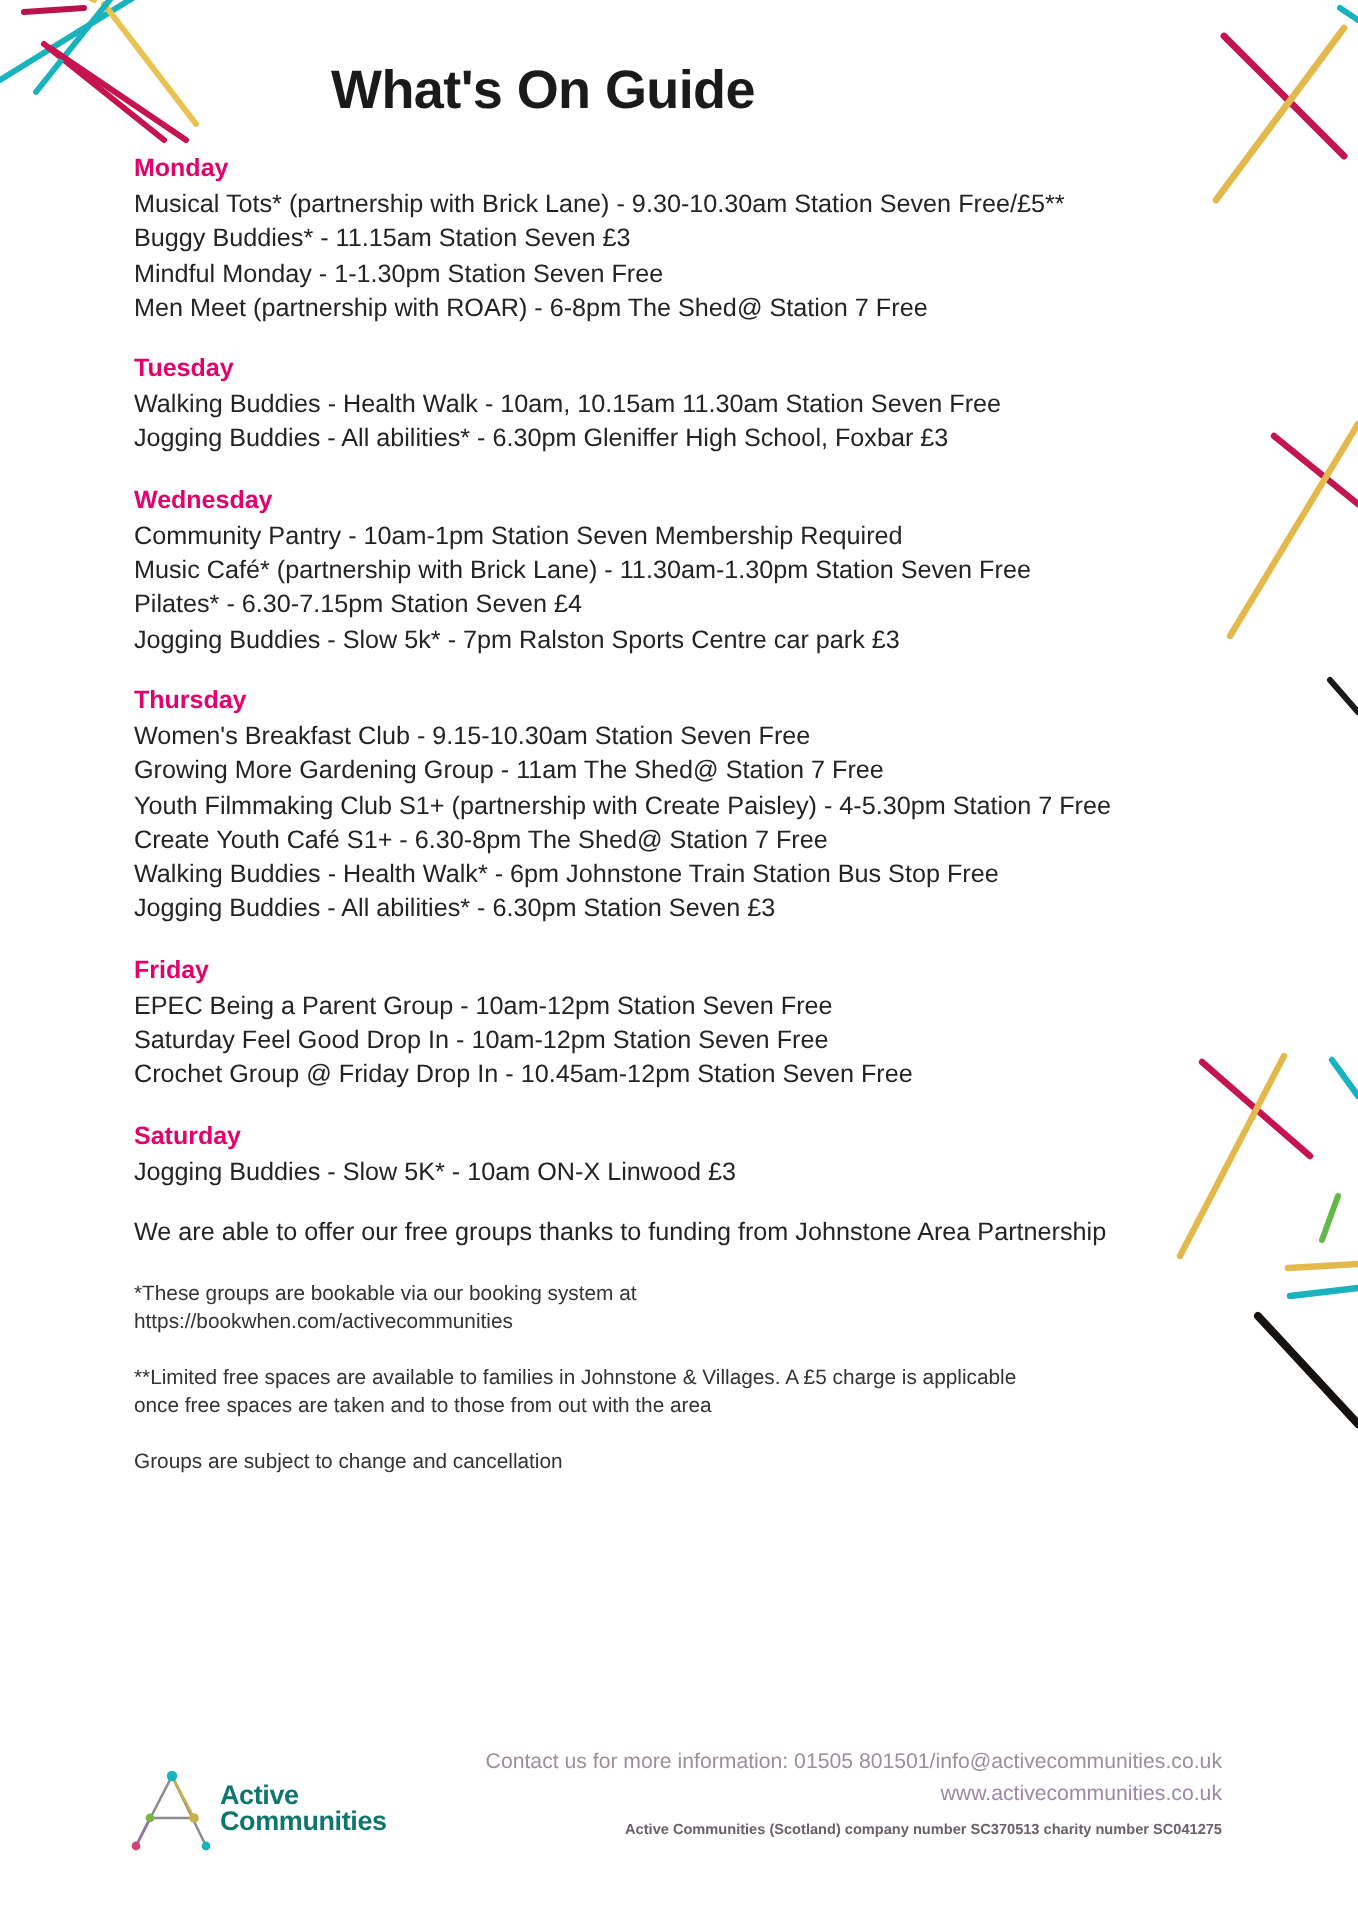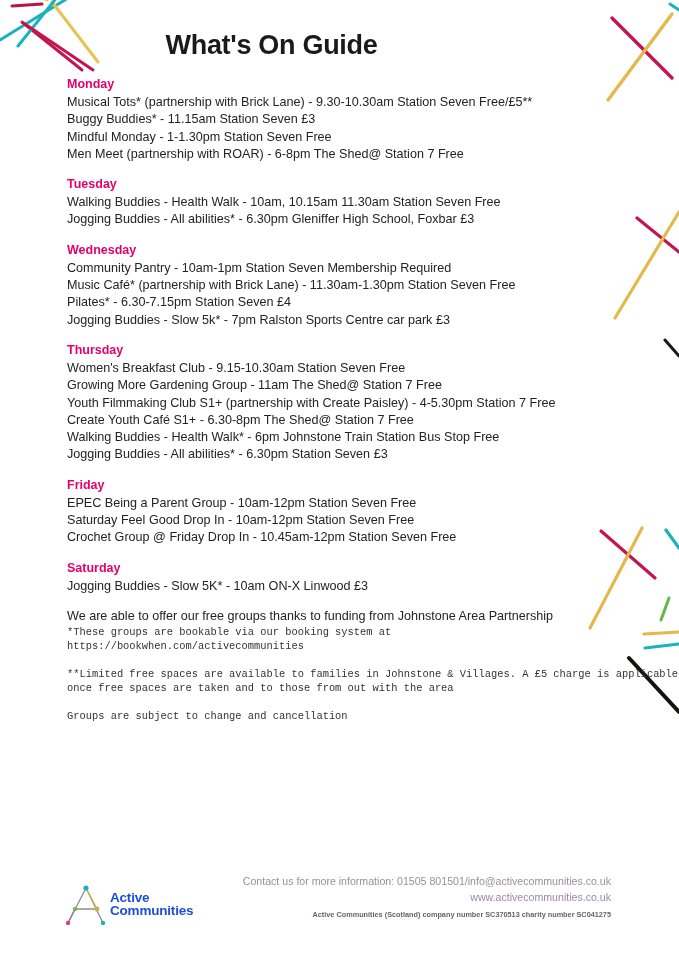--- a/index.html
+++ b/index.html
@@ -63,28 +63,28 @@
     color: #232323;
     line-height: 17.3px;
     white-space: nowrap;
   }
 
   .funding-note {
     font-size: 12.6px;
     color: #232323;
     line-height: 17px;
     margin-top: 10px;
+    margin-bottom: 16px;
   }
 
   .note {
     font-size: 10.4px;
     color: #333333;
     line-height: 14px;
     margin-bottom: 14px;
-    font-family: Liberation Mono, monospace;
   }
   .note div { white-space: nowrap; }
 
   
   .footer {
     position: absolute;
     left: 0;
     top: 872px;
     width: 679px;
     height: 70px;
@@ -100,21 +100,21 @@
   }
   .logo-mark {
     width: 46px;
     height: 46px;
     flex: 0 0 46px;
   }
   .logo-text {
     font-size: 13.5px;
     font-weight: bold;
     line-height: 13.5px;
-    color: #1d4ed8;
+    color: #0f766e;
     margin-left: 1px;
     letter-spacing: -0.2px;
   }
   .contact-block {
     position: absolute;
     right: 68px;
     top: 2px;
     text-align: right;
     width: 430px;
   }

